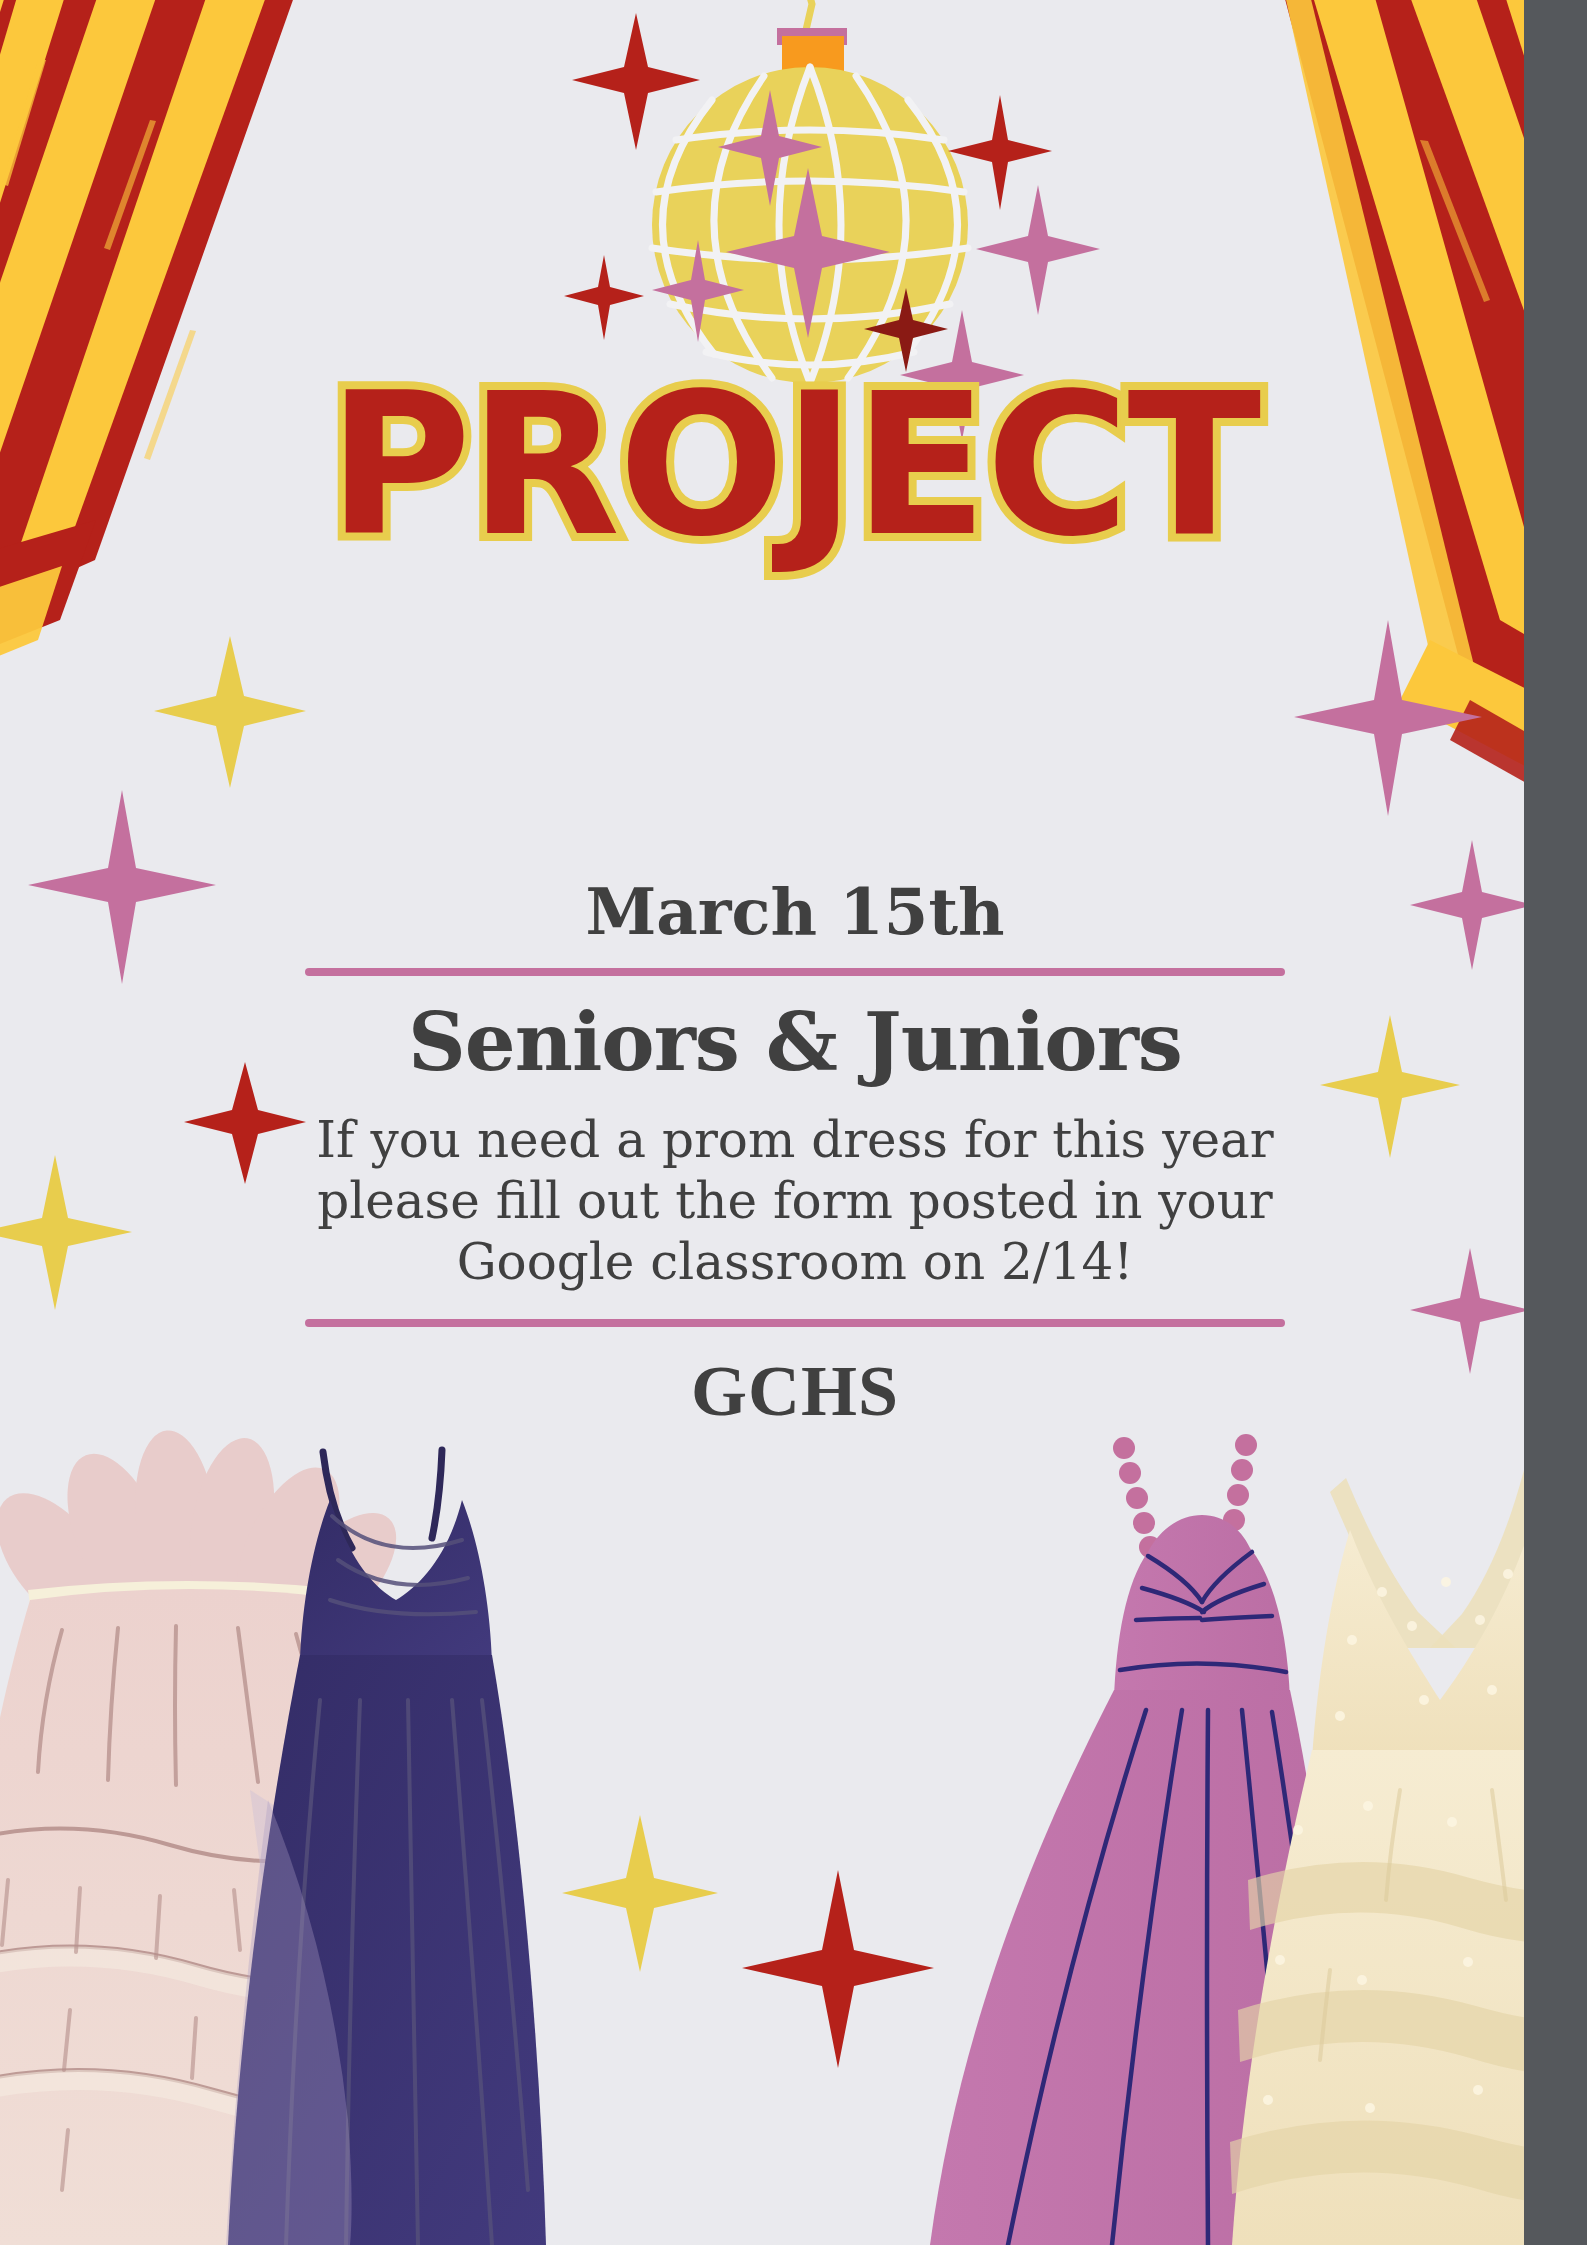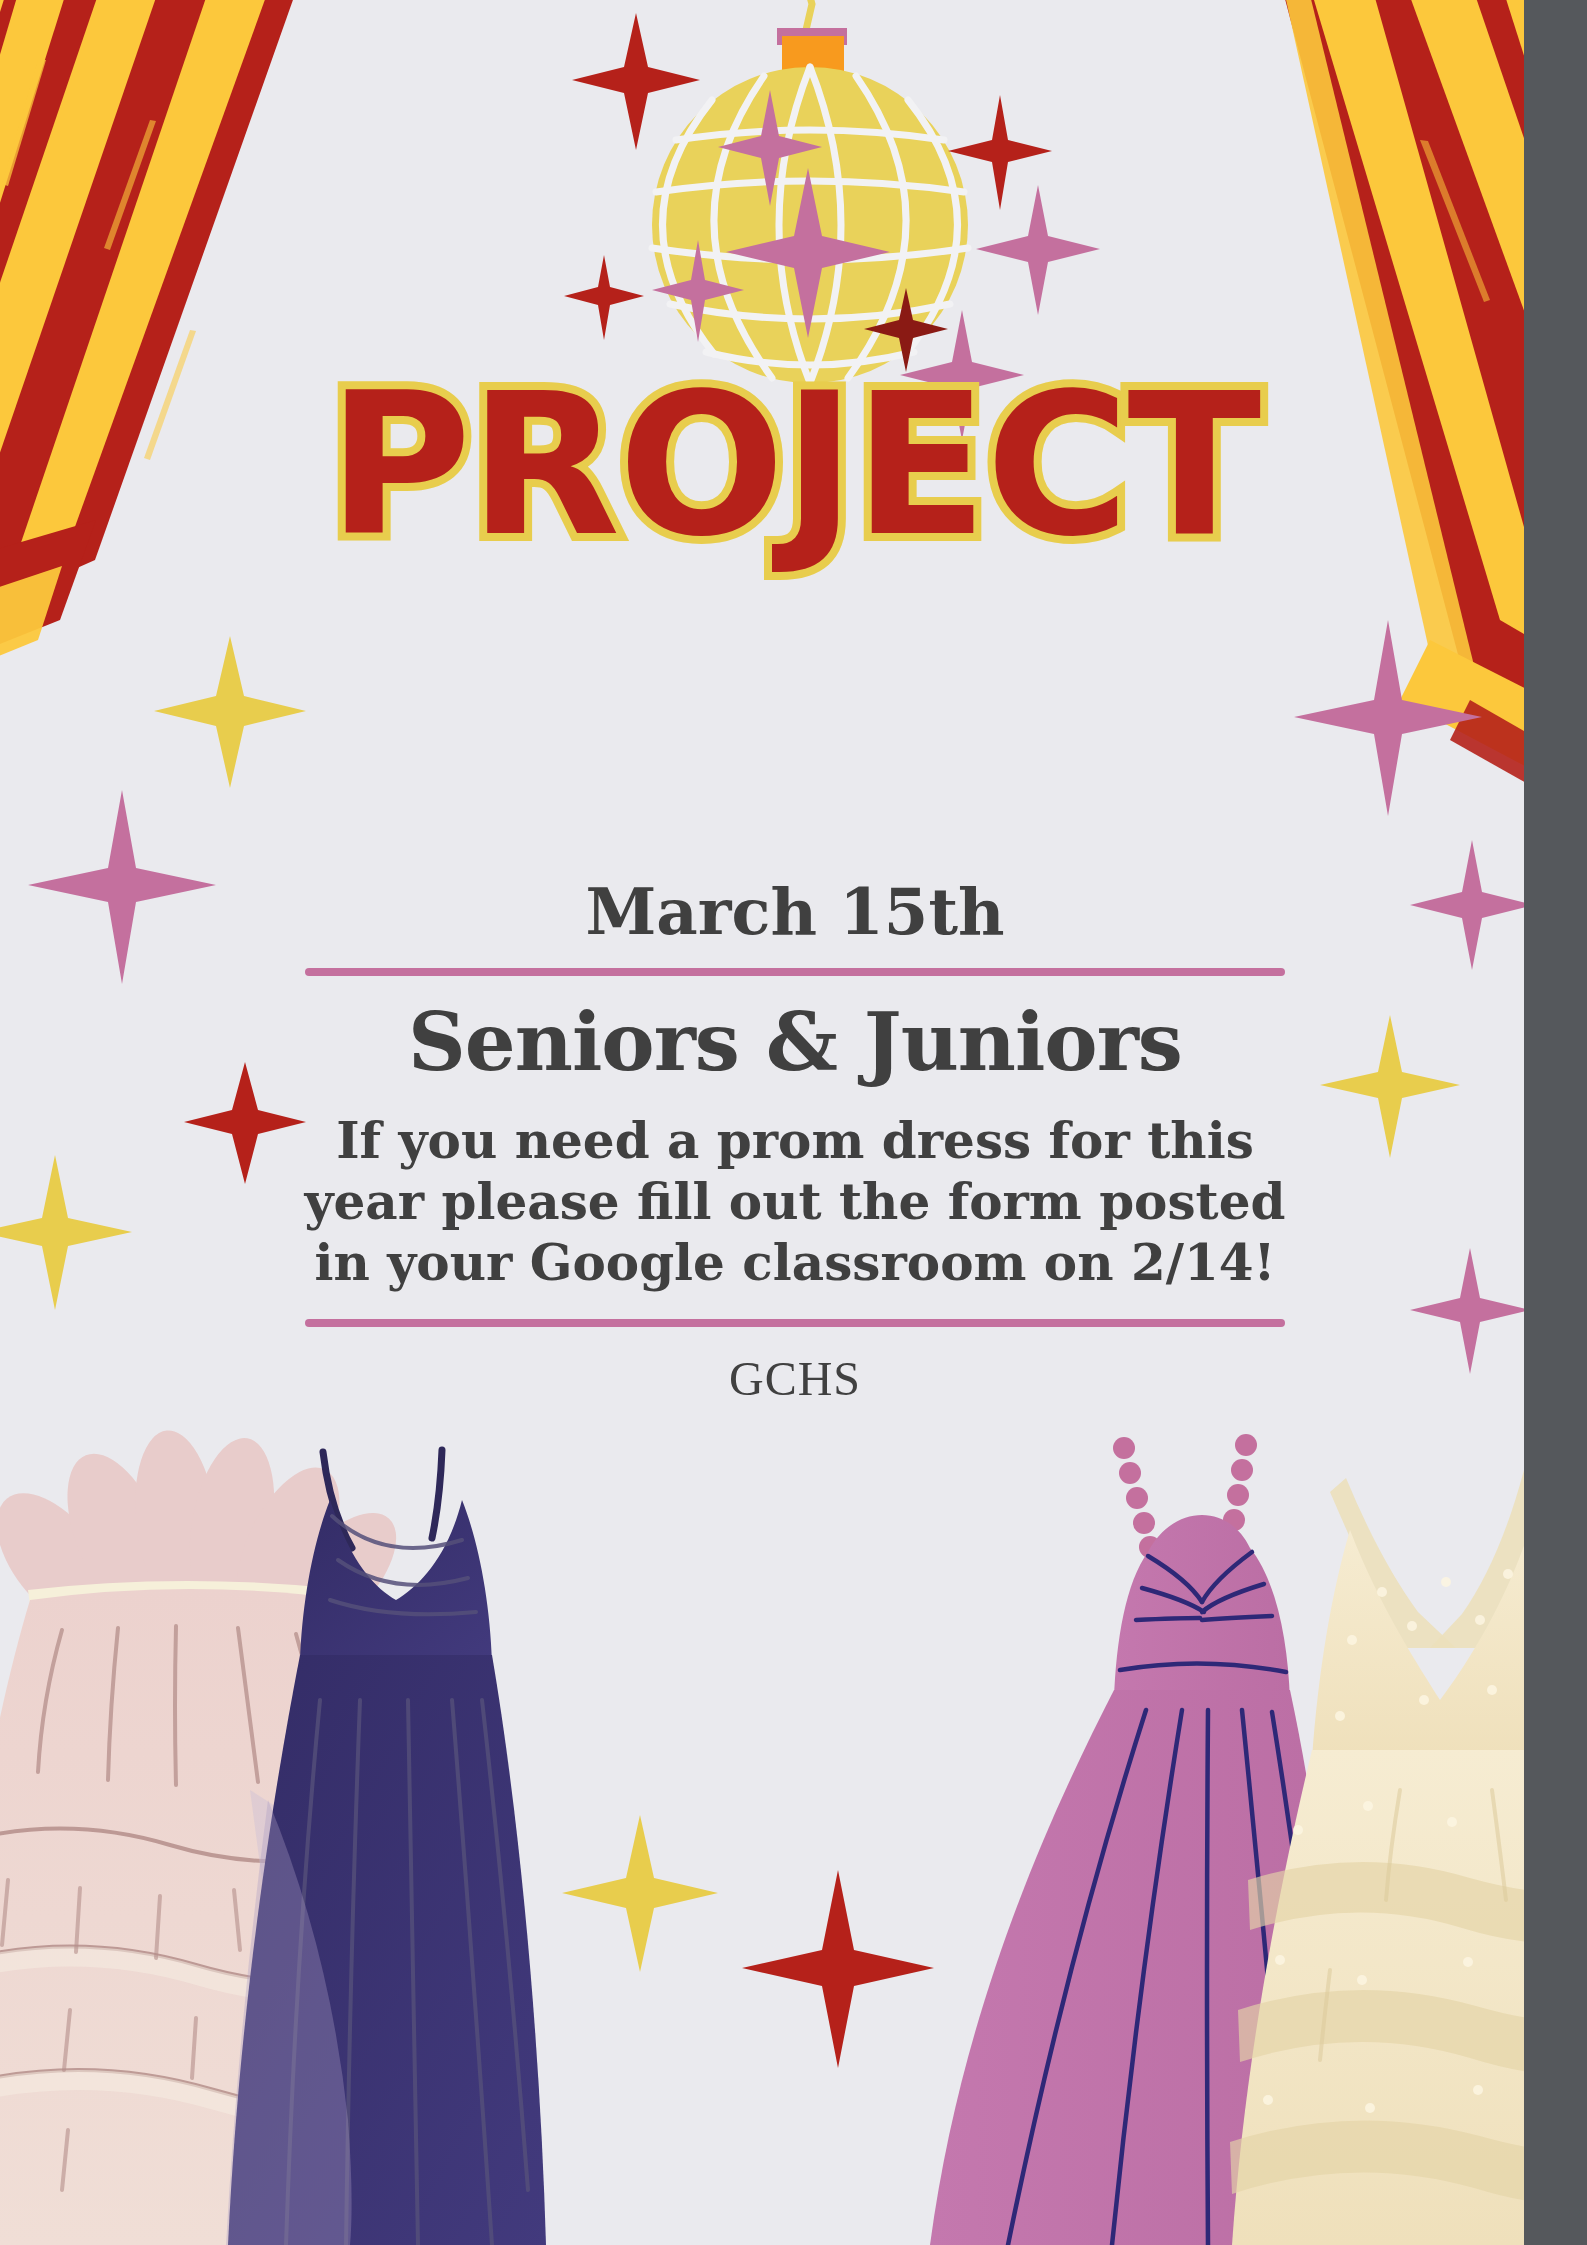--- a/index.html
+++ b/index.html
@@ -75,31 +75,31 @@
   }
   #grade-line {
     font-family: "DejaVu Serif", serif;
     font-weight: bold;
     font-size: 80px;
     line-height: 1.0;
     letter-spacing: -1px;
   }
   #body-text {
     font-family: "DejaVu Serif", serif;
-    font-weight: bold;
+    font-weight: normal;
     font-size: 50px;
     line-height: 1.22;
     margin-top: 28px;
     margin-bottom: 26px;
     padding: 0 18px;
   }
   #school-line {
     font-family: "Liberation Serif", serif;
-    font-weight: normal;
-    font-size: 48px;
+    font-weight: bold;
+    font-size: 72px;
     line-height: 1.0;
     margin-top: 28px;
     letter-spacing: 1px;
   }
 </style>
 </head>
 <body>
 
 <div id="poster">
 

